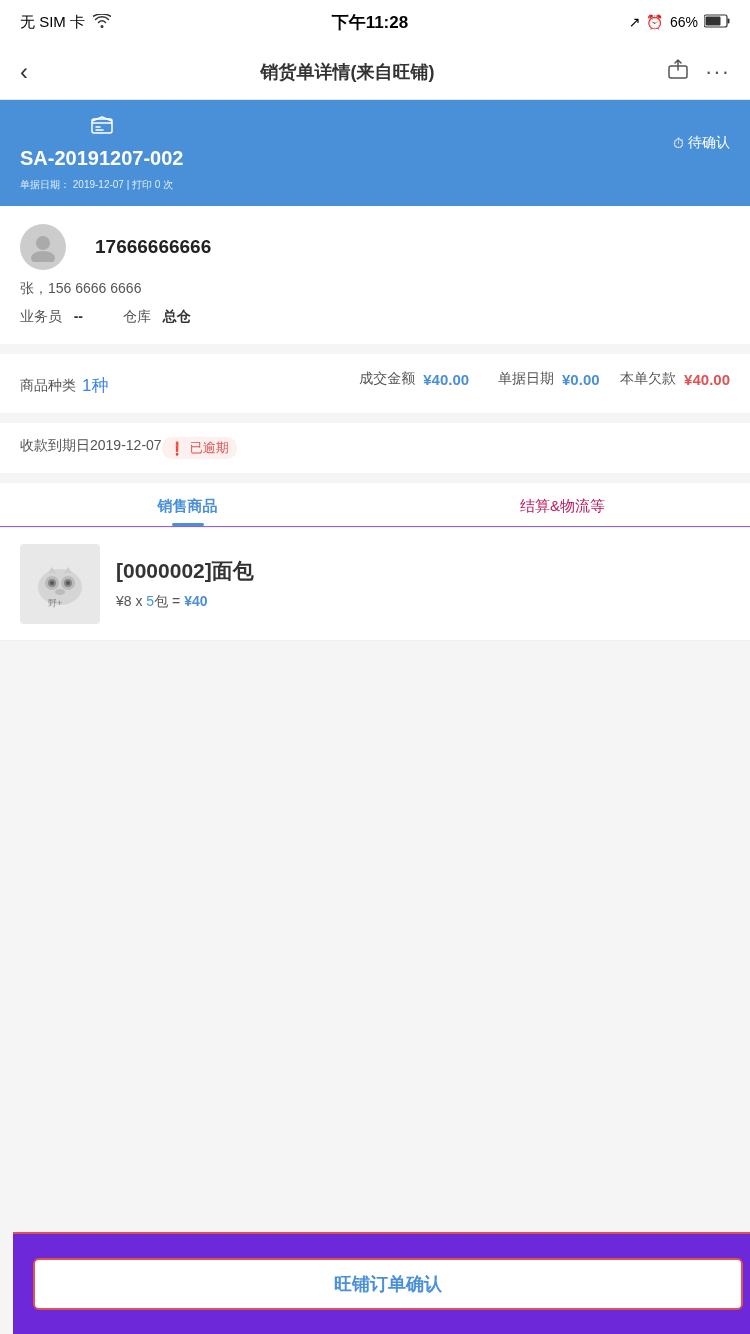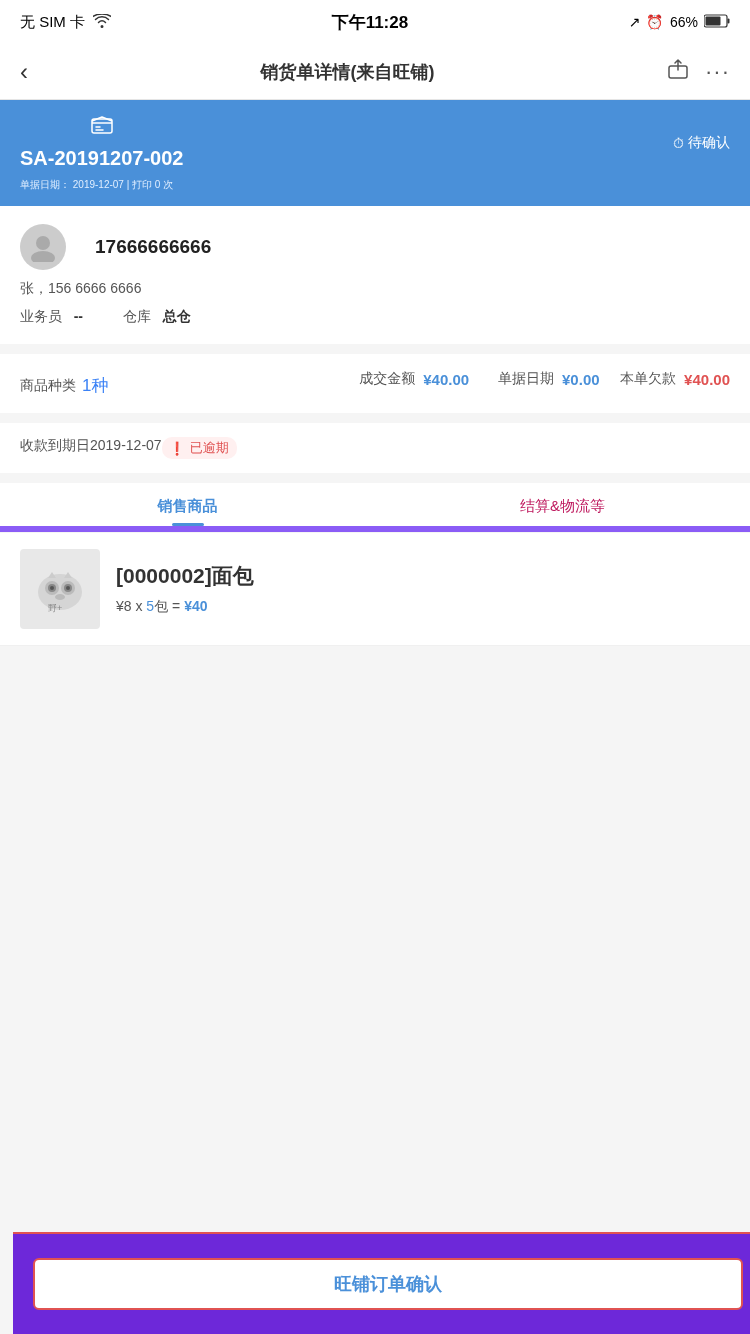--- a/index.html
+++ b/index.html
@@ -162,21 +162,21 @@
       font-size: 13px;
       display: flex;
       align-items: center;
       gap: 4px;
     }
 
     
     .tabs {
       background: #fff;
       display: flex;
-      border-bottom: 6px solid #8b5cf6;
+      border-bottom: 1px solid #8b5cf6;
     }
     .tab {
       flex: 1;
       text-align: center;
       padding: 14px 0 10px;
       font-size: 15px;
       color: #be185d;
       cursor: pointer;
       position: relative;
     }

